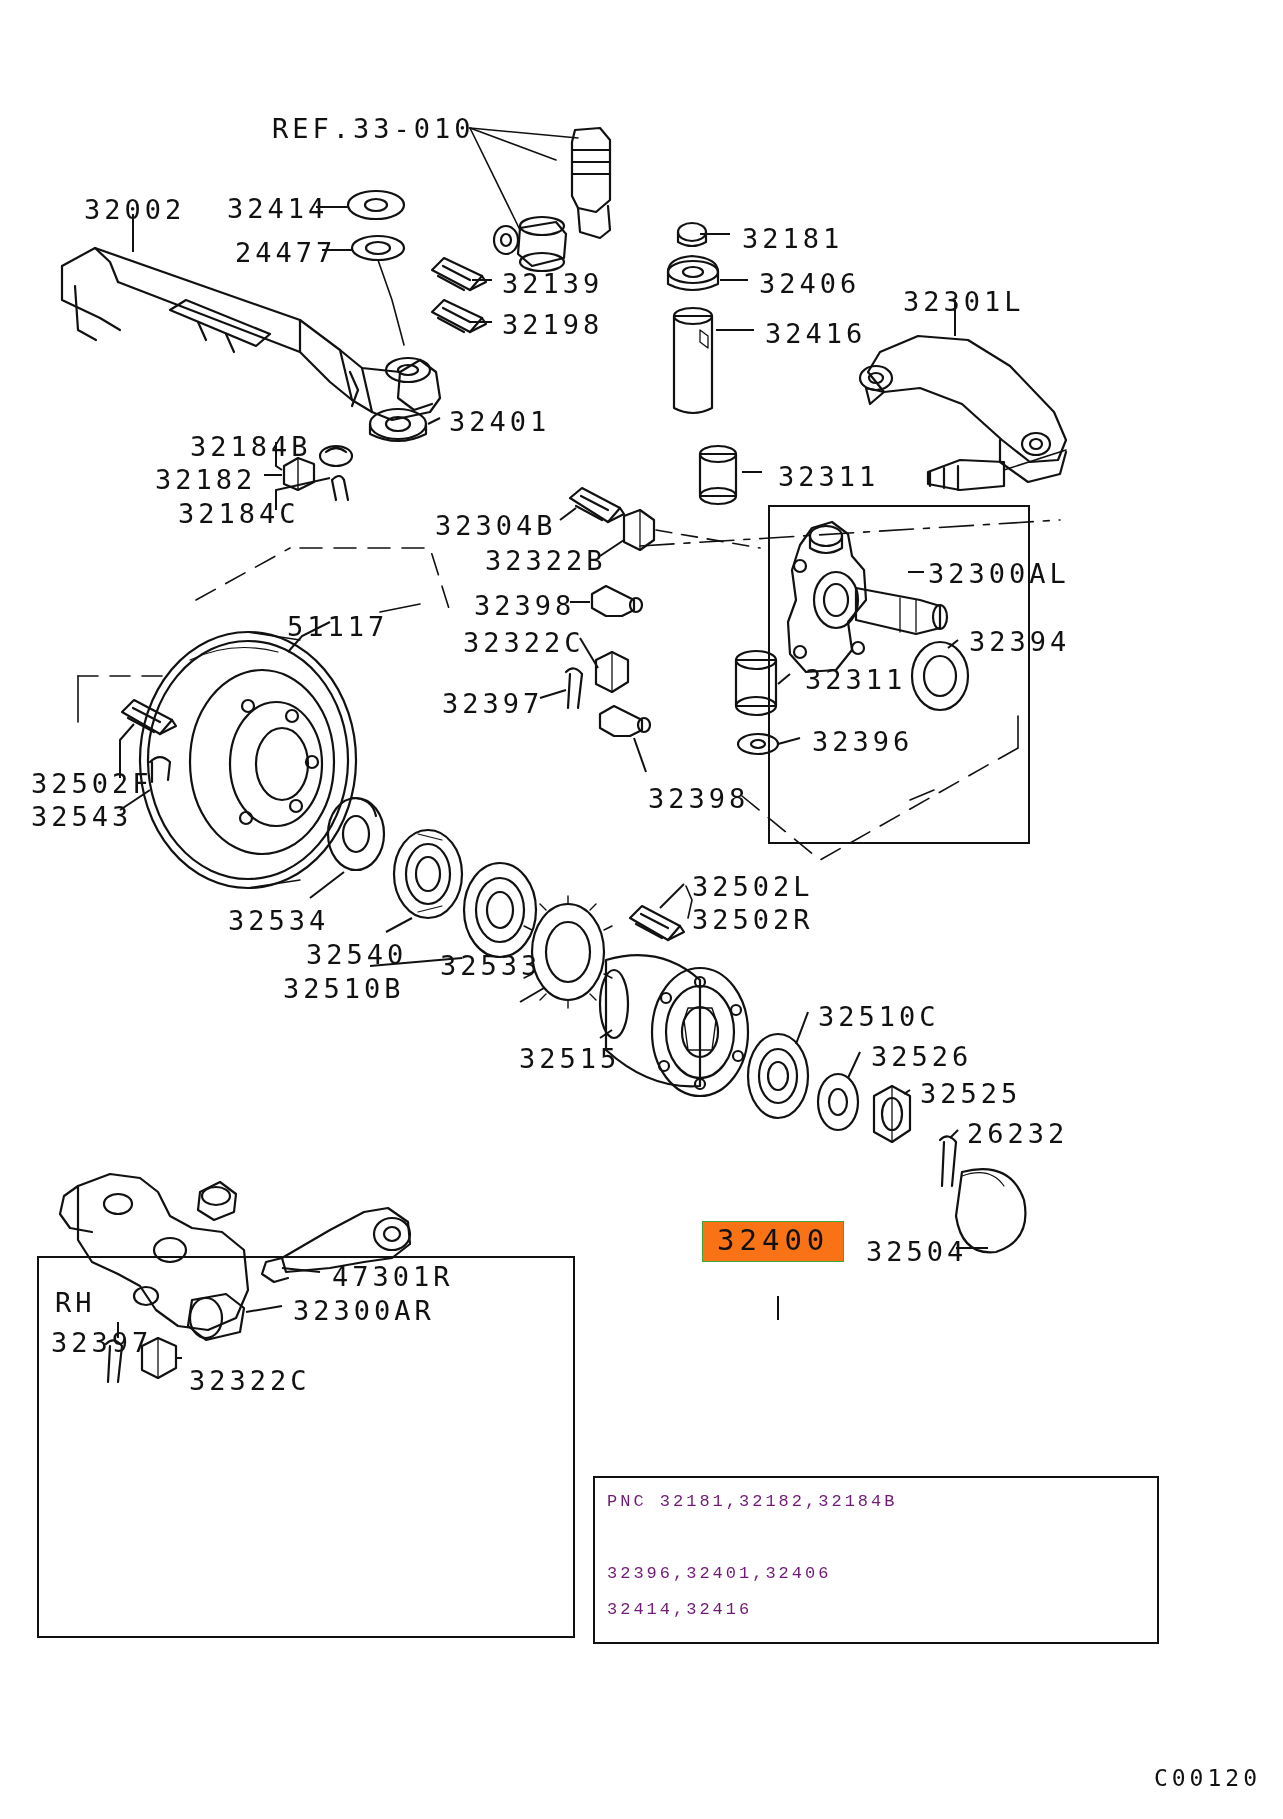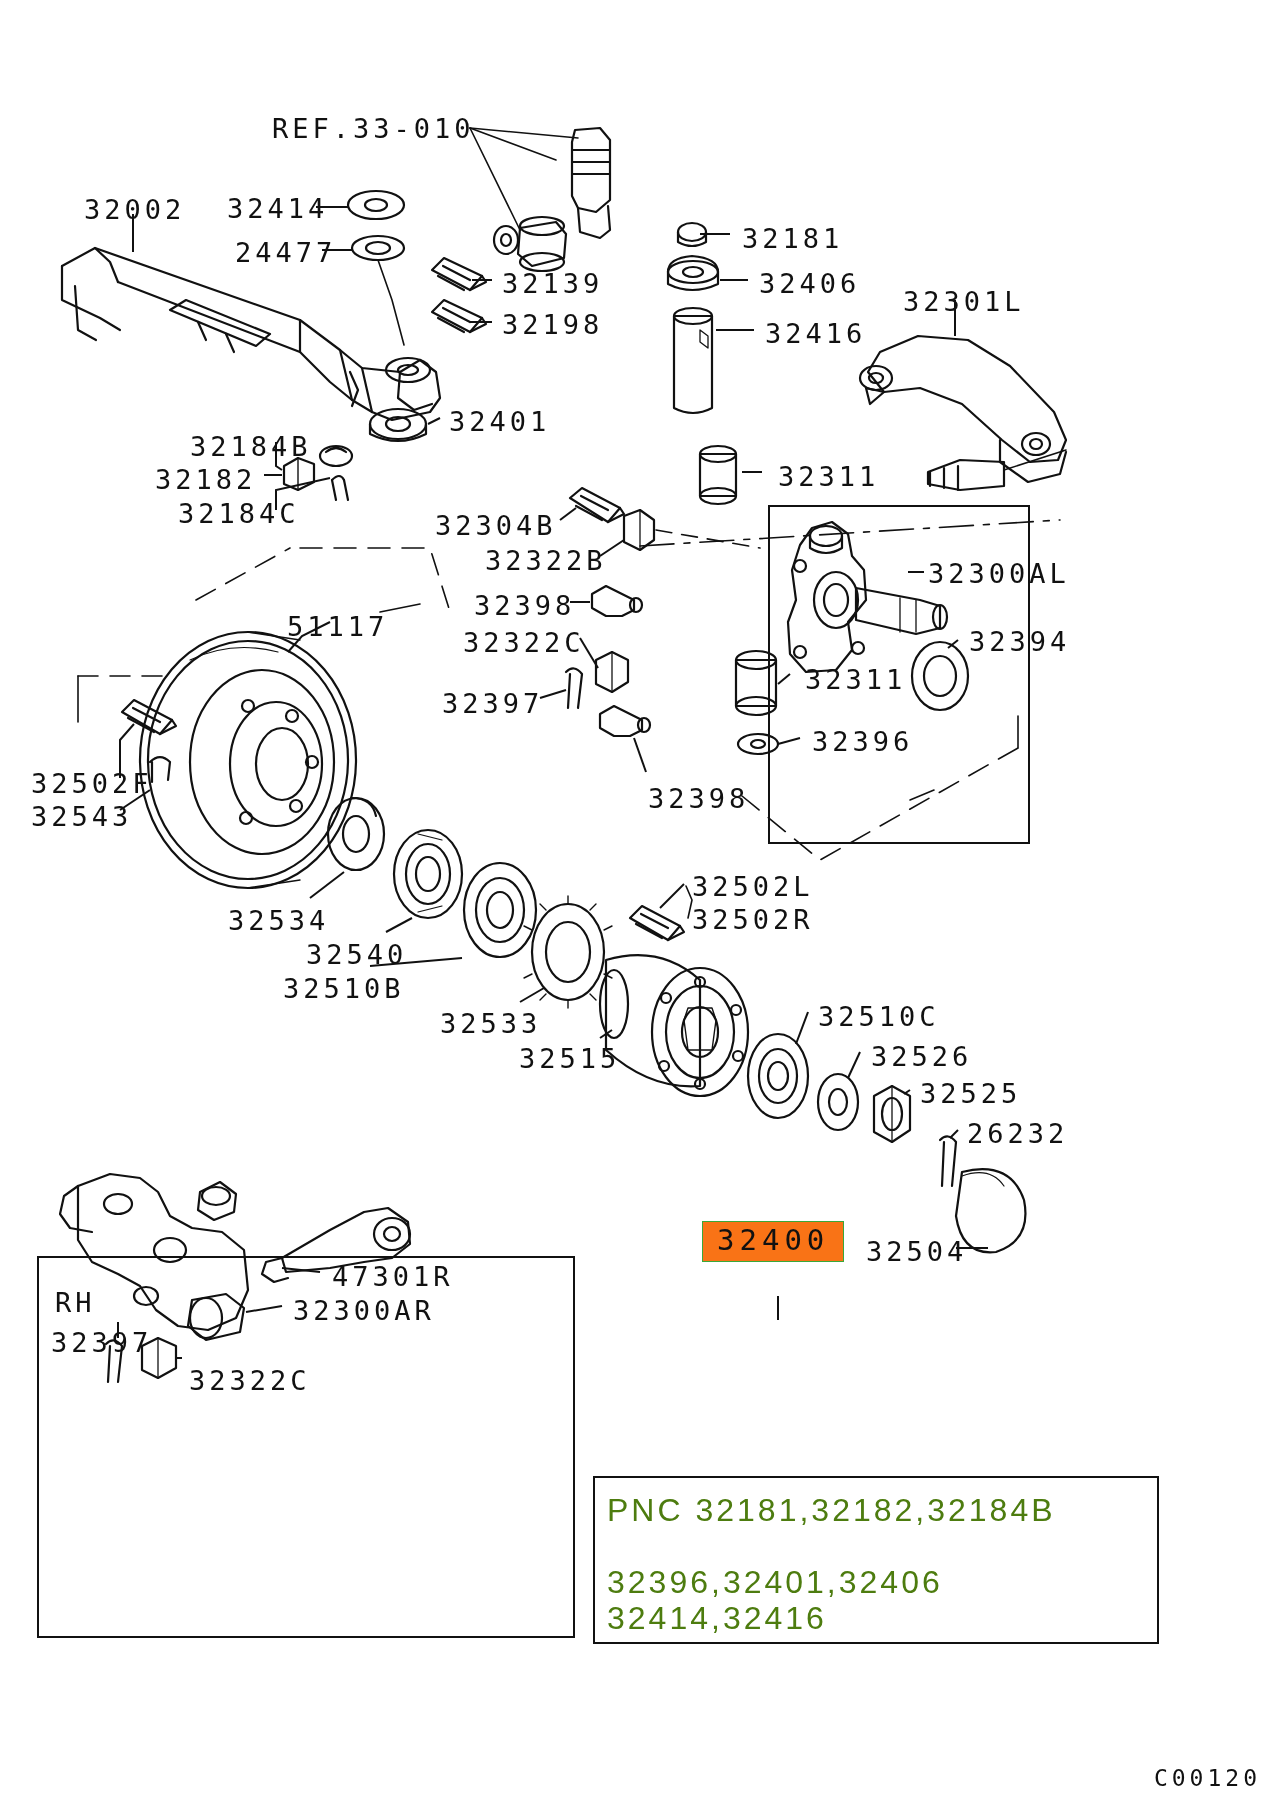--- a/index.html
+++ b/index.html
@@ -48,24 +48,24 @@
   #pnc-box {
     position: absolute;
     left: 593px;
     top: 1476px;
     width: 562px;
     height: 164px;
     border: 2px solid #111111;
   }
   #pnc-box .pnc-line {
     position: absolute;
-    font-family: Liberation Sans, sans-serif;
-    font-size: 32px;
+    font-family: Liberation Mono, monospace;
+    font-size: 17px;
     letter-spacing: 3px;
-    color: #4d7c0f;
+    color: #701a75;
     white-space: nowrap;
   }
   #rh-box {
     position: absolute;
     left: 37px;
     top: 1256px;
     width: 534px;
     height: 378px;
     border: 2px solid #111111;
   }
@@ -396,21 +396,21 @@
   <span class="lbl" style="left:442px; top:690px;">32397</span>
   <span class="lbl" style="left:805px; top:666px;">32311</span>
   <span class="lbl" style="left:969px; top:628px;">32394</span>
   <span class="lbl" style="left:812px; top:728px;">32396</span>
   <span class="lbl" style="left:648px; top:785px;">32398</span>
   <span class="lbl" style="left:31px;  top:770px;">32502F</span>
   <span class="lbl" style="left:31px;  top:803px;">32543</span>
   <span class="lbl" style="left:228px; top:907px;">32534</span>
   <span class="lbl" style="left:306px; top:941px;">32540</span>
   <span class="lbl" style="left:283px; top:975px;">32510B</span>
-  <span class="lbl" style="left:440px; top:1010px;">32533</span>
+  <span class="lbl" style="left:440px; top:952px;">32533</span>
   <span class="lbl" style="left:519px; top:1045px;">32515</span>
   <span class="lbl" style="left:692px; top:873px;">32502L</span>
   <span class="lbl" style="left:692px; top:906px;">32502R</span>
   <span class="lbl" style="left:818px; top:1003px;">32510C</span>
   <span class="lbl" style="left:871px; top:1043px;">32526</span>
   <span class="lbl" style="left:920px; top:1080px;">32525</span>
   <span class="lbl" style="left:967px; top:1120px;">26232</span>
   <span class="lbl" style="left:866px; top:1238px;">32504</span>
   <span class="lbl" style="left:55px;  top:1289px;">RH</span>
   <span class="lbl" style="left:332px; top:1263px;">47301R</span>

